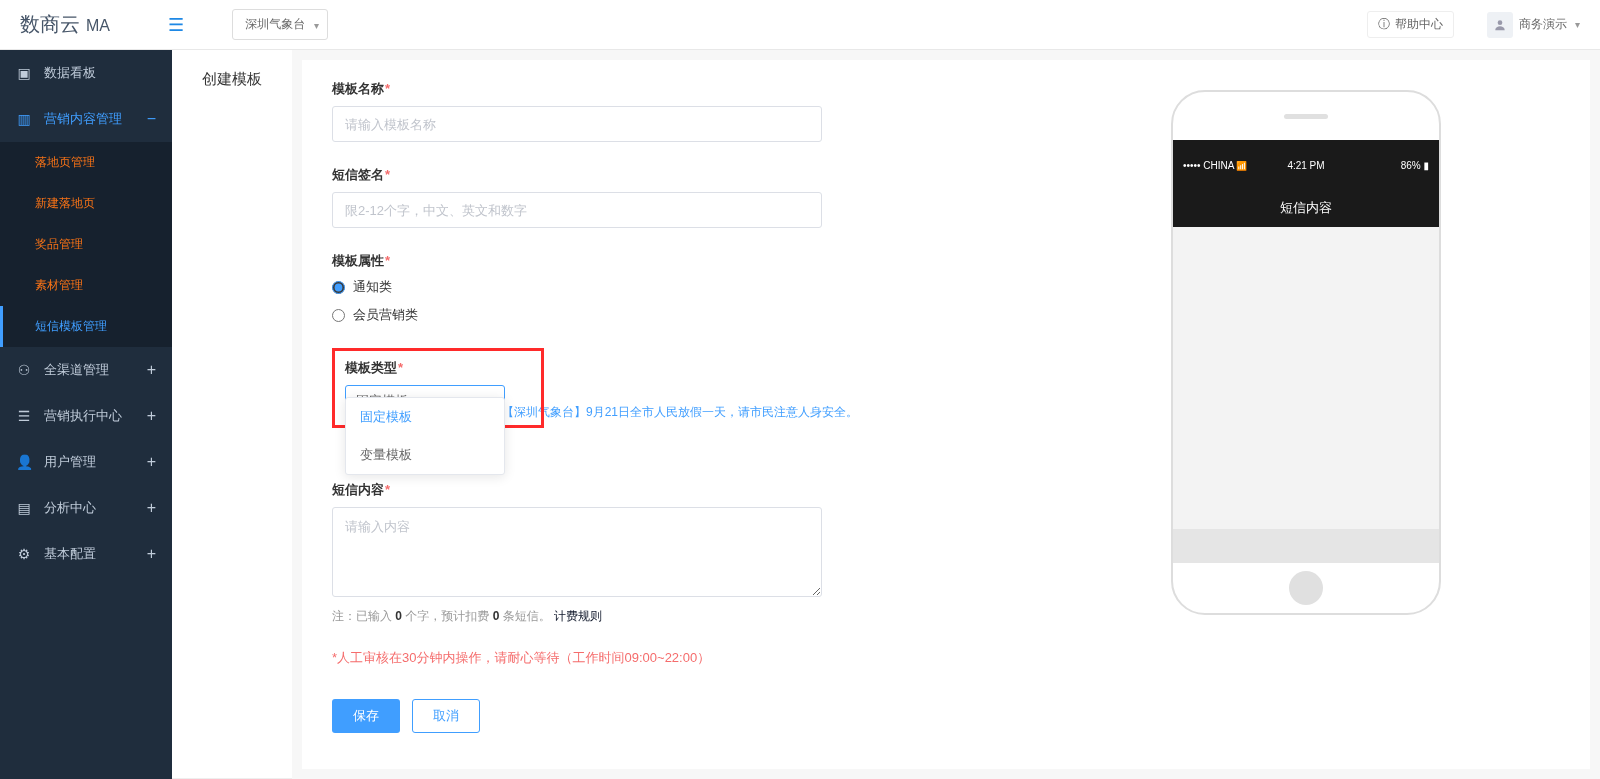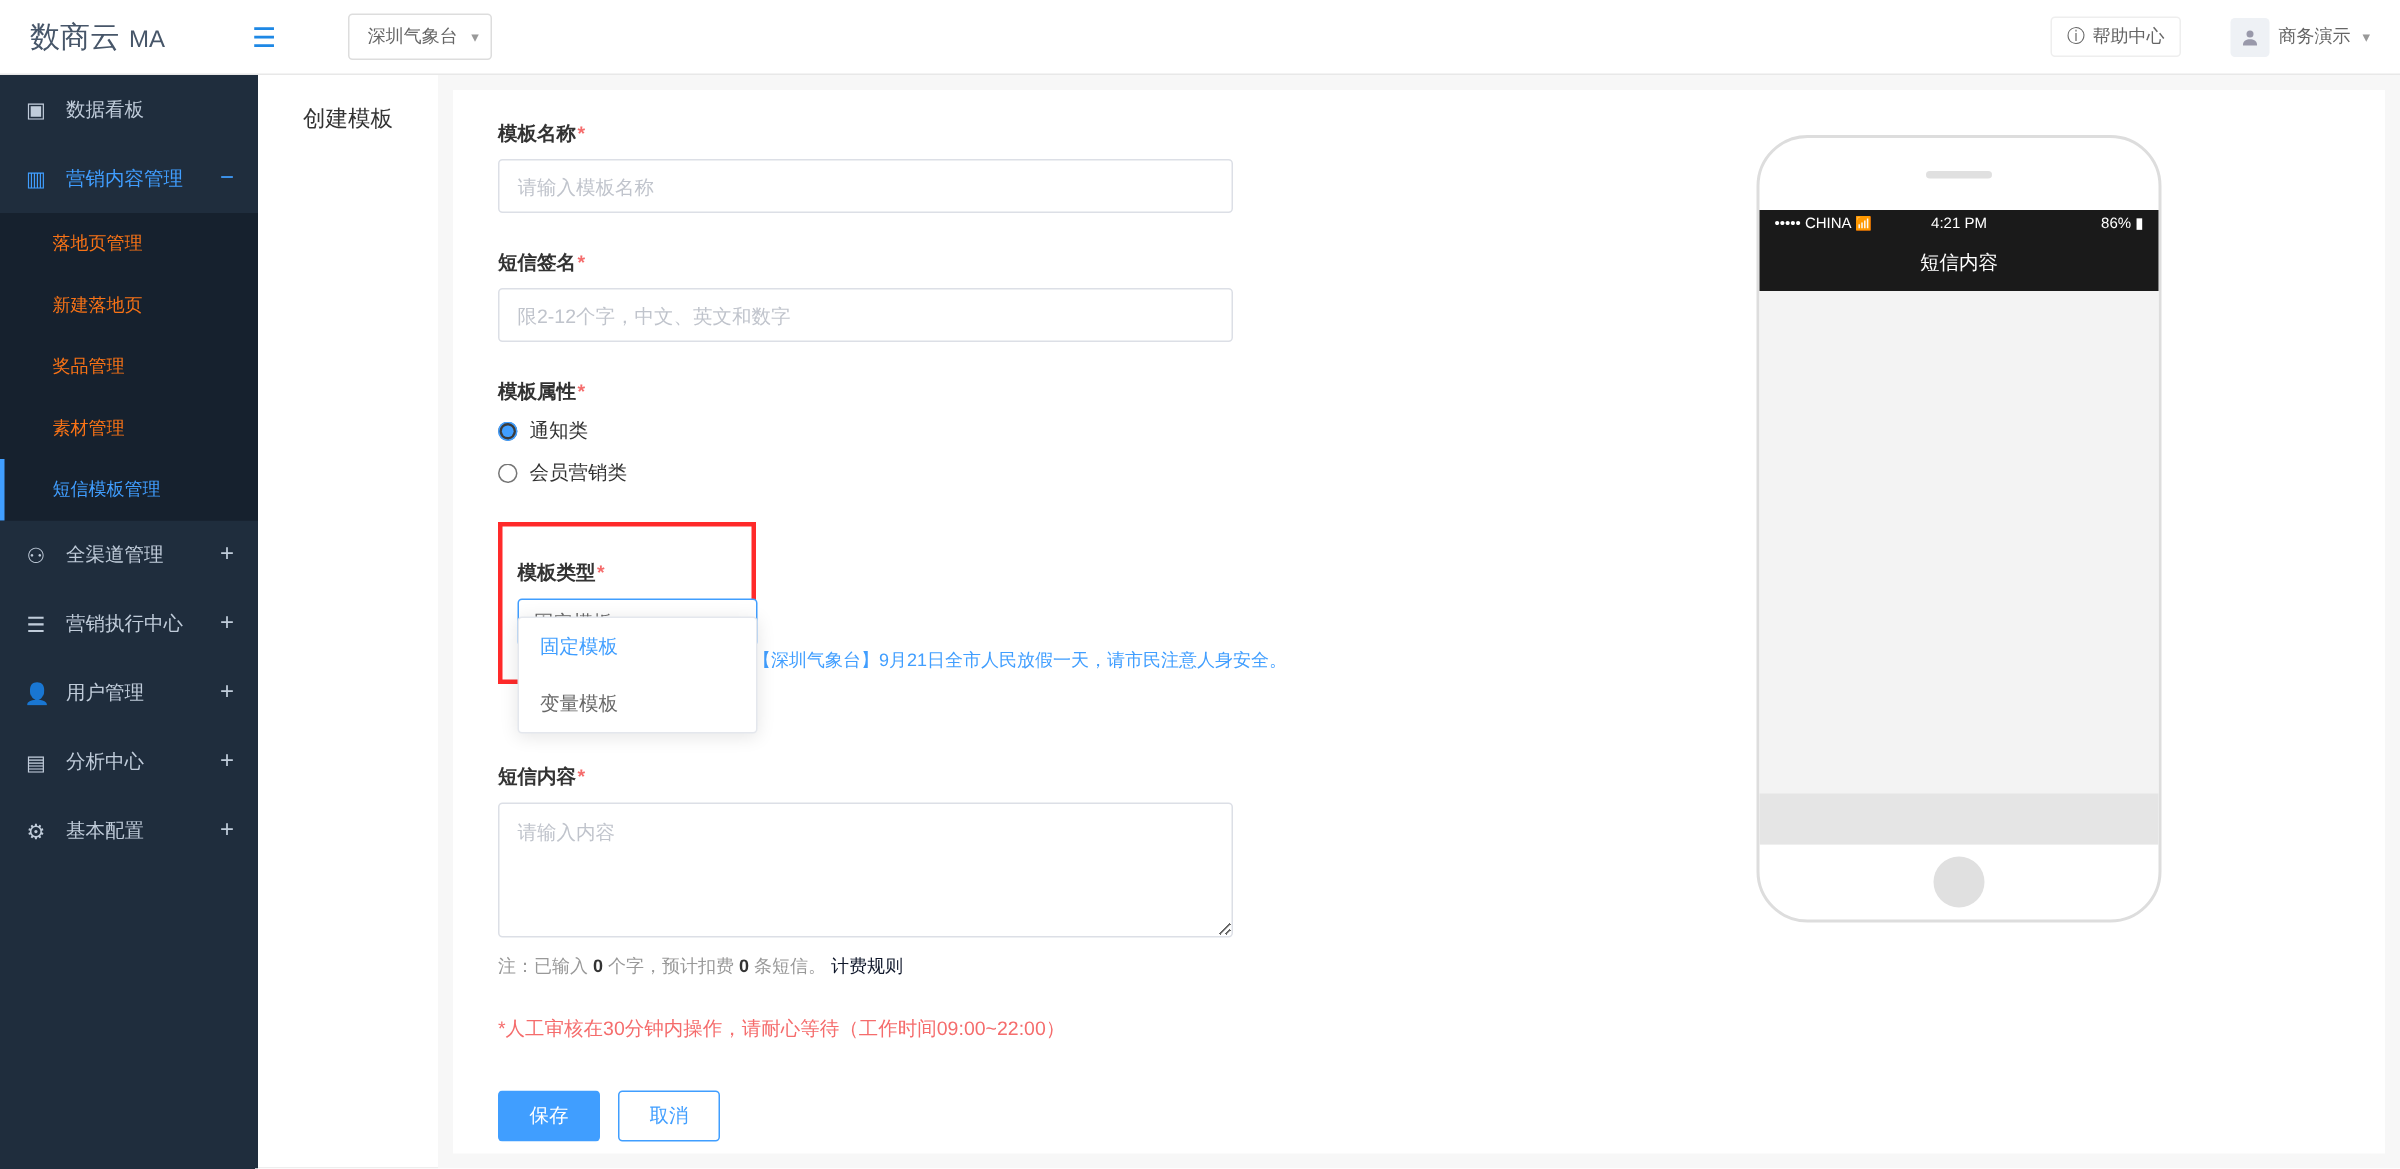--- a/index.html
+++ b/index.html
@@ -37,21 +37,21 @@
     .form-group { margin-bottom: 24px; }
     .form-label { font-size: 13px; font-weight: 600; color: #333; margin-bottom: 8px; display: block;}
     .form-label .req { color: #f56c6c; margin-left: 1px;}
     .text-input { width: 490px; height: 36px; border: 1px solid #dcdfe6; border-radius: 3px; padding: 0 12px; font-size: 13px; color: #0369a1; outline: none;}
     .text-input::placeholder { color: #c0c4cc; }
     
     .radio-group { display: flex; flex-direction: column; gap: 10px; margin-top: 6px;}
     .radio-option { display: flex; align-items: center; gap: 8px; font-size: 13px; cursor: pointer;}
     .radio-option input { accent-color: #409eff; }
     
-    .highlight-box { border: 3px solid #ff2a2a; padding: 22px 10px; width: 172px; margin-bottom: -34px; position: relative; z-index: 10;}
+    .highlight-box { border: 3px solid #ff2a2a; padding: 8px 10px; width: 212px; margin-bottom: -34px; position: relative; z-index: 10;}
     .highlight-box-inner { position: relative;}
     .select-input { width: 160px; height: 32px; border: 1px solid #409eff; border-radius: 3px; padding: 0 28px 0 10px; font-size: 13px; color: #666; display: flex; align-items: center; cursor: pointer; position: relative; background: #fff;}
     .select-input .chev { position: absolute; right: 10px; top: 50%; transform: translateY(-50%); font-size: 10px; color: #c0c4cc;}
     .dropdown { position: absolute; top: 38px; left: 0; width: 160px; background: #fff; border: 1px solid #e4e7ed; border-radius: 3px; box-shadow: 0 2px 12px rgba(0,0,0,.1); z-index: 20;}
     .dropdown-item { padding: 10px 14px; font-size: 13px; color: #666; cursor: pointer;}
     .dropdown-item.selected { color: #409eff; }
     
     .hint-text { font-size: 12px; color: #409eff; margin-top: 10px;}
     
     .textarea-input { width: 490px; height: 90px; border: 1px solid #dcdfe6; border-radius: 3px; padding: 10px 12px; font-size: 13px; resize: vertical; outline: none; font-family: inherit;}
@@ -65,21 +65,21 @@
     
     .btn-row { margin-top: 32px; display: flex; gap: 12px;}
     .btn { height: 34px; padding: 0 20px; border-radius: 3px; font-size: 13px; cursor: pointer; border: 1px solid transparent;}
     .btn-primary { background: #409eff; color: #fff; }
     .btn-default { background: #fff; border: 1px solid #409eff; color: #409eff; }
     
     
     .phone { width: 270px; height: 525px; border: 2px solid #ddd; border-radius: 34px; background: #fff; position: relative; display: flex; flex-direction: column;}
     .phone-top { height: 48px; display: flex; align-items: center; justify-content: center; position: relative;}
     .phone-speaker { width: 44px; height: 5px; background: #e0e0e0; border-radius: 3px;}
-    .phone-status { background: #1a1a1a; color: #fff; font-size: 10px; padding: 3px 10px; display: flex; align-items: center; justify-content: space-between;}
+    .phone-status { background: #1a1a1a; color: #fff; font-size: 10px; padding: 20px 10px; display: flex; align-items: center; justify-content: space-between;}
     .phone-status .center { position: absolute; left: 50%; transform: translateX(-50%);}
     .phone-title-bar { background: #1a1a1a; color: #fff; text-align: center; padding: 8px 0 10px; font-size: 13px;}
     .phone-screen { flex: 1; background: #f3f3f3; position: relative;}
     .phone-keyboard-placeholder { position: absolute; bottom: 0; left: 0; right: 0; height: 34px; background: #e5e5e5;}
     .phone-bottom { height: 50px; display: flex; align-items: center; justify-content: center;}
     .phone-home { width: 34px; height: 34px; border-radius: 50%; background: #e0e0e0;}
     .wifi-icon::before { content: "📶"; font-size: 9px;}
     .batt { font-size: 10px;}
   </style>
 </head>

